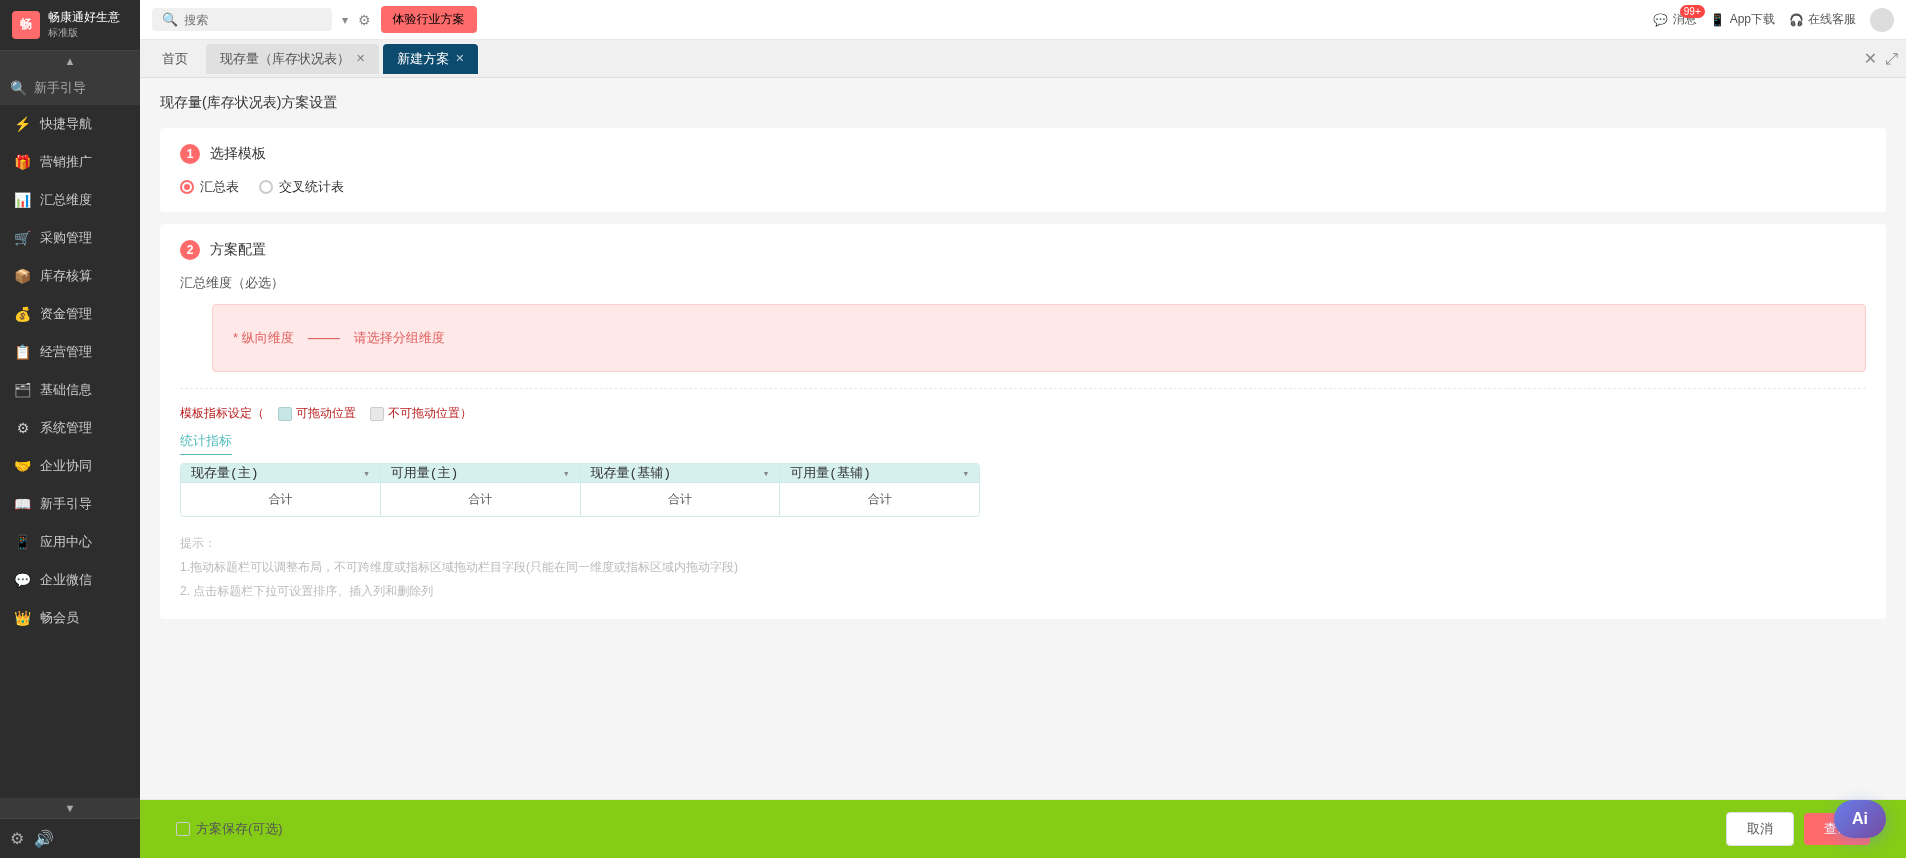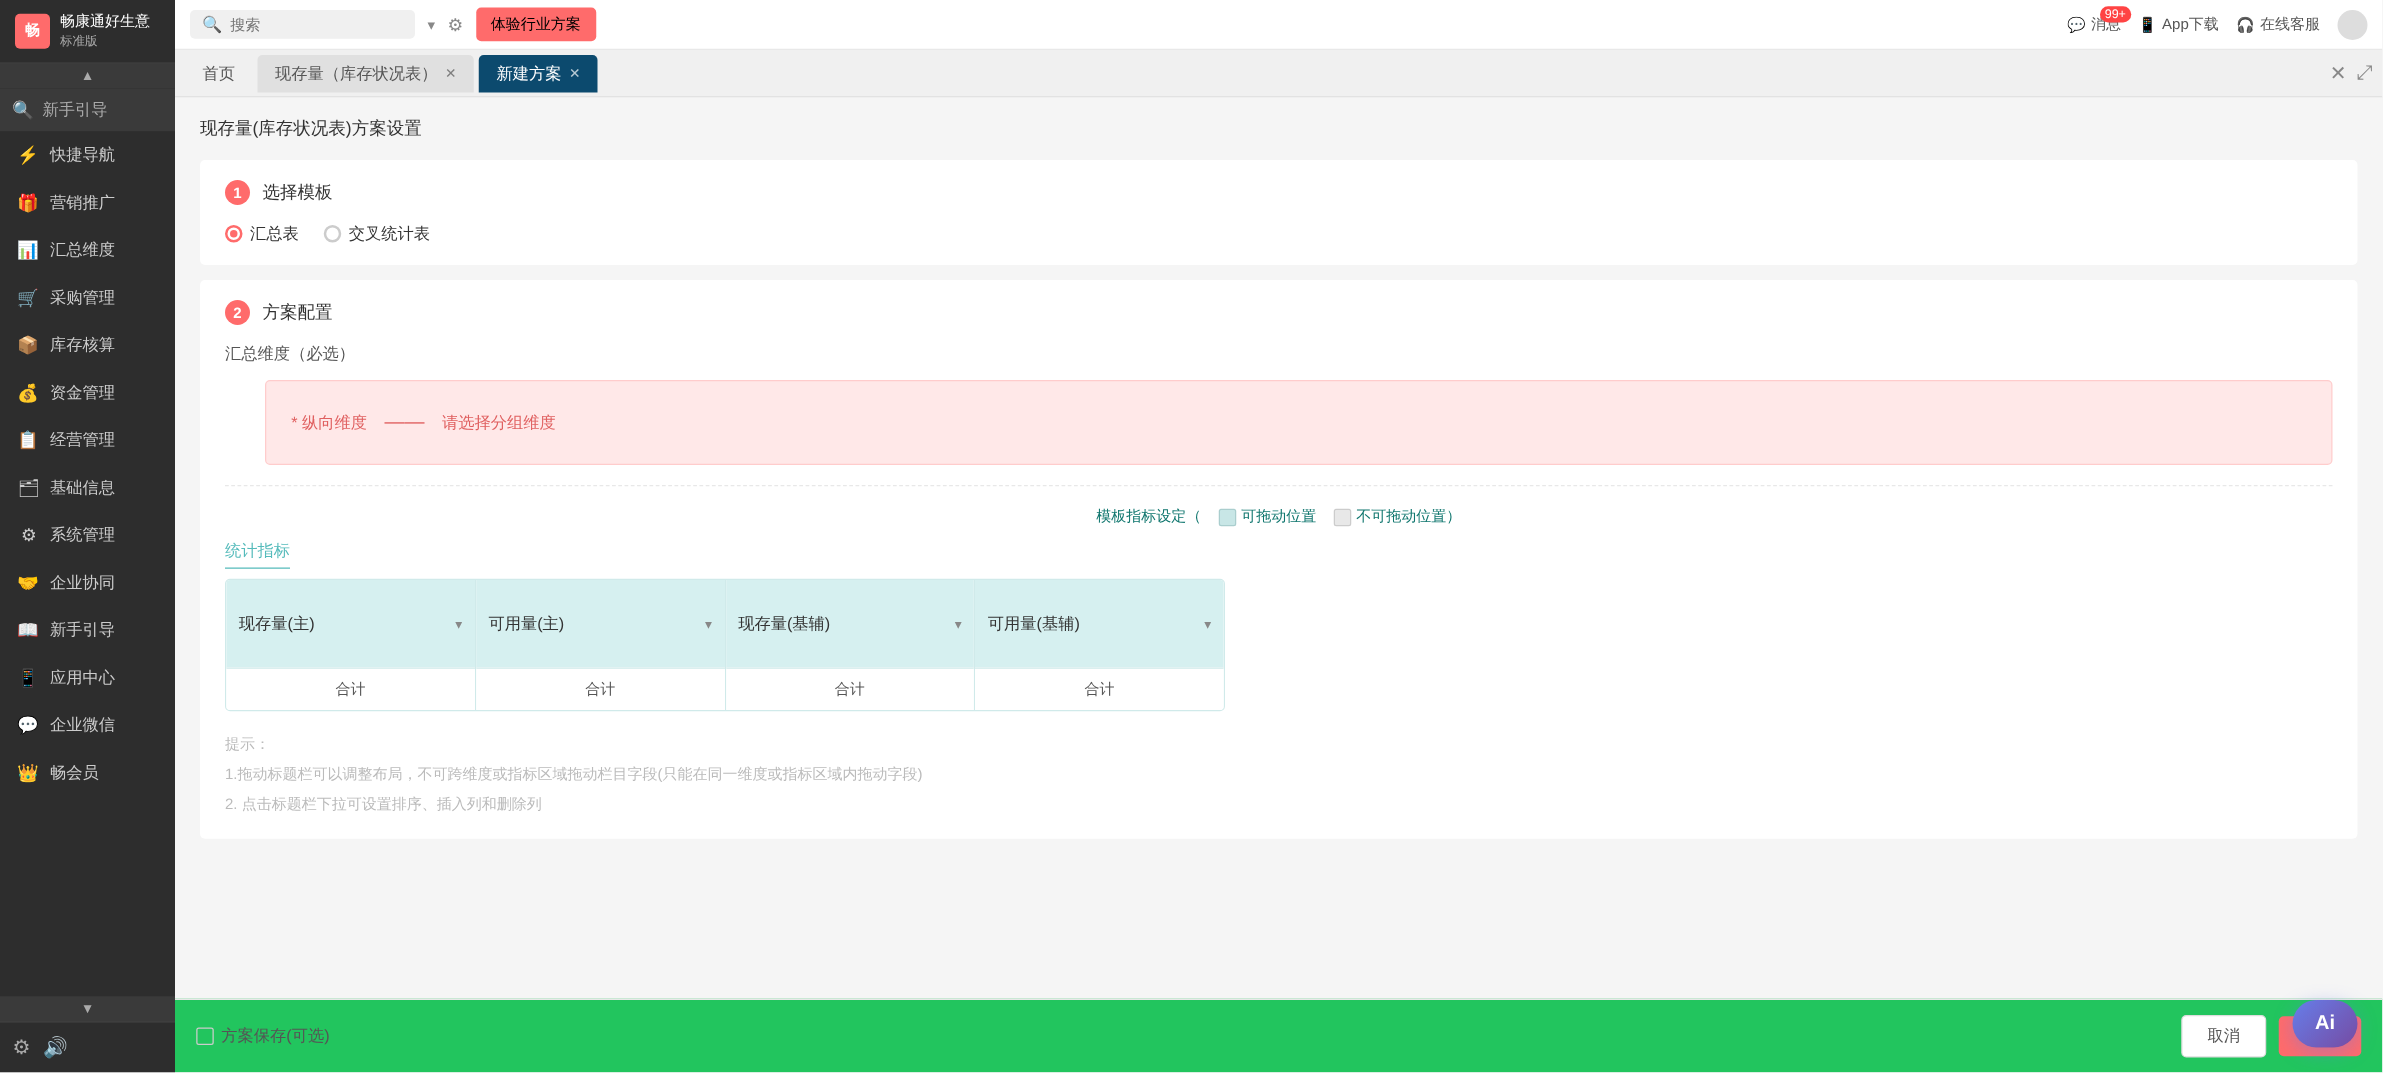--- a/index.html
+++ b/index.html
@@ -164,21 +164,21 @@
       padding: 24px 20px;
       display: flex; align-items: center; gap: 14px;
       margin-bottom: 16px;
       margin-left: 32px;
     }
     .dimension-label { color: #e06060; font-size: 13px; }
     .dimension-arrow { color: #e06060; font-size: 16px; }
     .dimension-placeholder { color: #e06060; font-size: 13px; }
 
     .indicator-section { margin-top: 16px; }
-    .indicator-legend { font-size: 12px; color: #0f766e; margin-bottom: 10px; display: flex; align-items: center; gap: 14px; justify-content: center; }
+    .indicator-legend { font-size: 12px; color: #b91c1c; margin-bottom: 10px; display: flex; align-items: center; gap: 14px; }
     .legend-item { display: flex; align-items: center; gap: 4px; }
     .legend-box { width: 14px; height: 14px; border-radius: 2px; }
     .legend-draggable { background: #c8e6e6; border: 1px solid #aacece; }
     .legend-fixed { background: #e8e8e8; border: 1px solid #ccc; }
 
     .stats-label { color: #5bb; font-size: 13px; font-weight: 500; margin-bottom: 8px; border-bottom: 1px solid #5bb; padding-bottom: 4px; display: inline-block; }
 
     .stats-table {
       border: 1px solid #d0eaea;
       border-radius: 4px;
@@ -190,36 +190,36 @@
       display: flex;
     }
     .stats-col {
       flex: 1;
       border-right: 1px solid #d0eaea;
       last-child { border-right: none; }
     }
     .stats-col:last-child { border-right: none; }
     .stats-col-header {
       background: #d6f0f0;
-      padding: 26px 10px;
+      padding: 0 10px;
       display: flex; align-items: center; justify-content: space-between;
-      font-size: 13px; color: #333;
+      font-size: 13px; color: #333; font-family: Liberation Mono, monospace;
     }
     .stats-col-body {
       padding: 8px 10px; text-align: center; font-size: 12px; color: #555;
       border-top: 1px solid #d0eaea; background: #fff;
     }
     .col-chevron { color: #888; font-size: 11px; }
 
     .tips-section { margin-top: 14px; color: #bbb; font-size: 12px; line-height: 2; }
 
     .bottom-bar {
-      background: #22c55e;
+      background: #84cc16;
       border-top: 1px solid #e8e8e8;
-      padding: 12px 17px;
+      padding: 12px 36px;
       display: flex;
       align-items: center;
       gap: 10px;
       justify-content: flex-end;
     }
     .save-checkbox { display: flex; align-items: center; gap: 6px; cursor: pointer; font-size: 13px; color: #555; }
     .checkbox-box {
       width: 14px; height: 14px; border: 1px solid #ccc; border-radius: 2px;
     }
     .bottom-spacer { flex: 1; }

